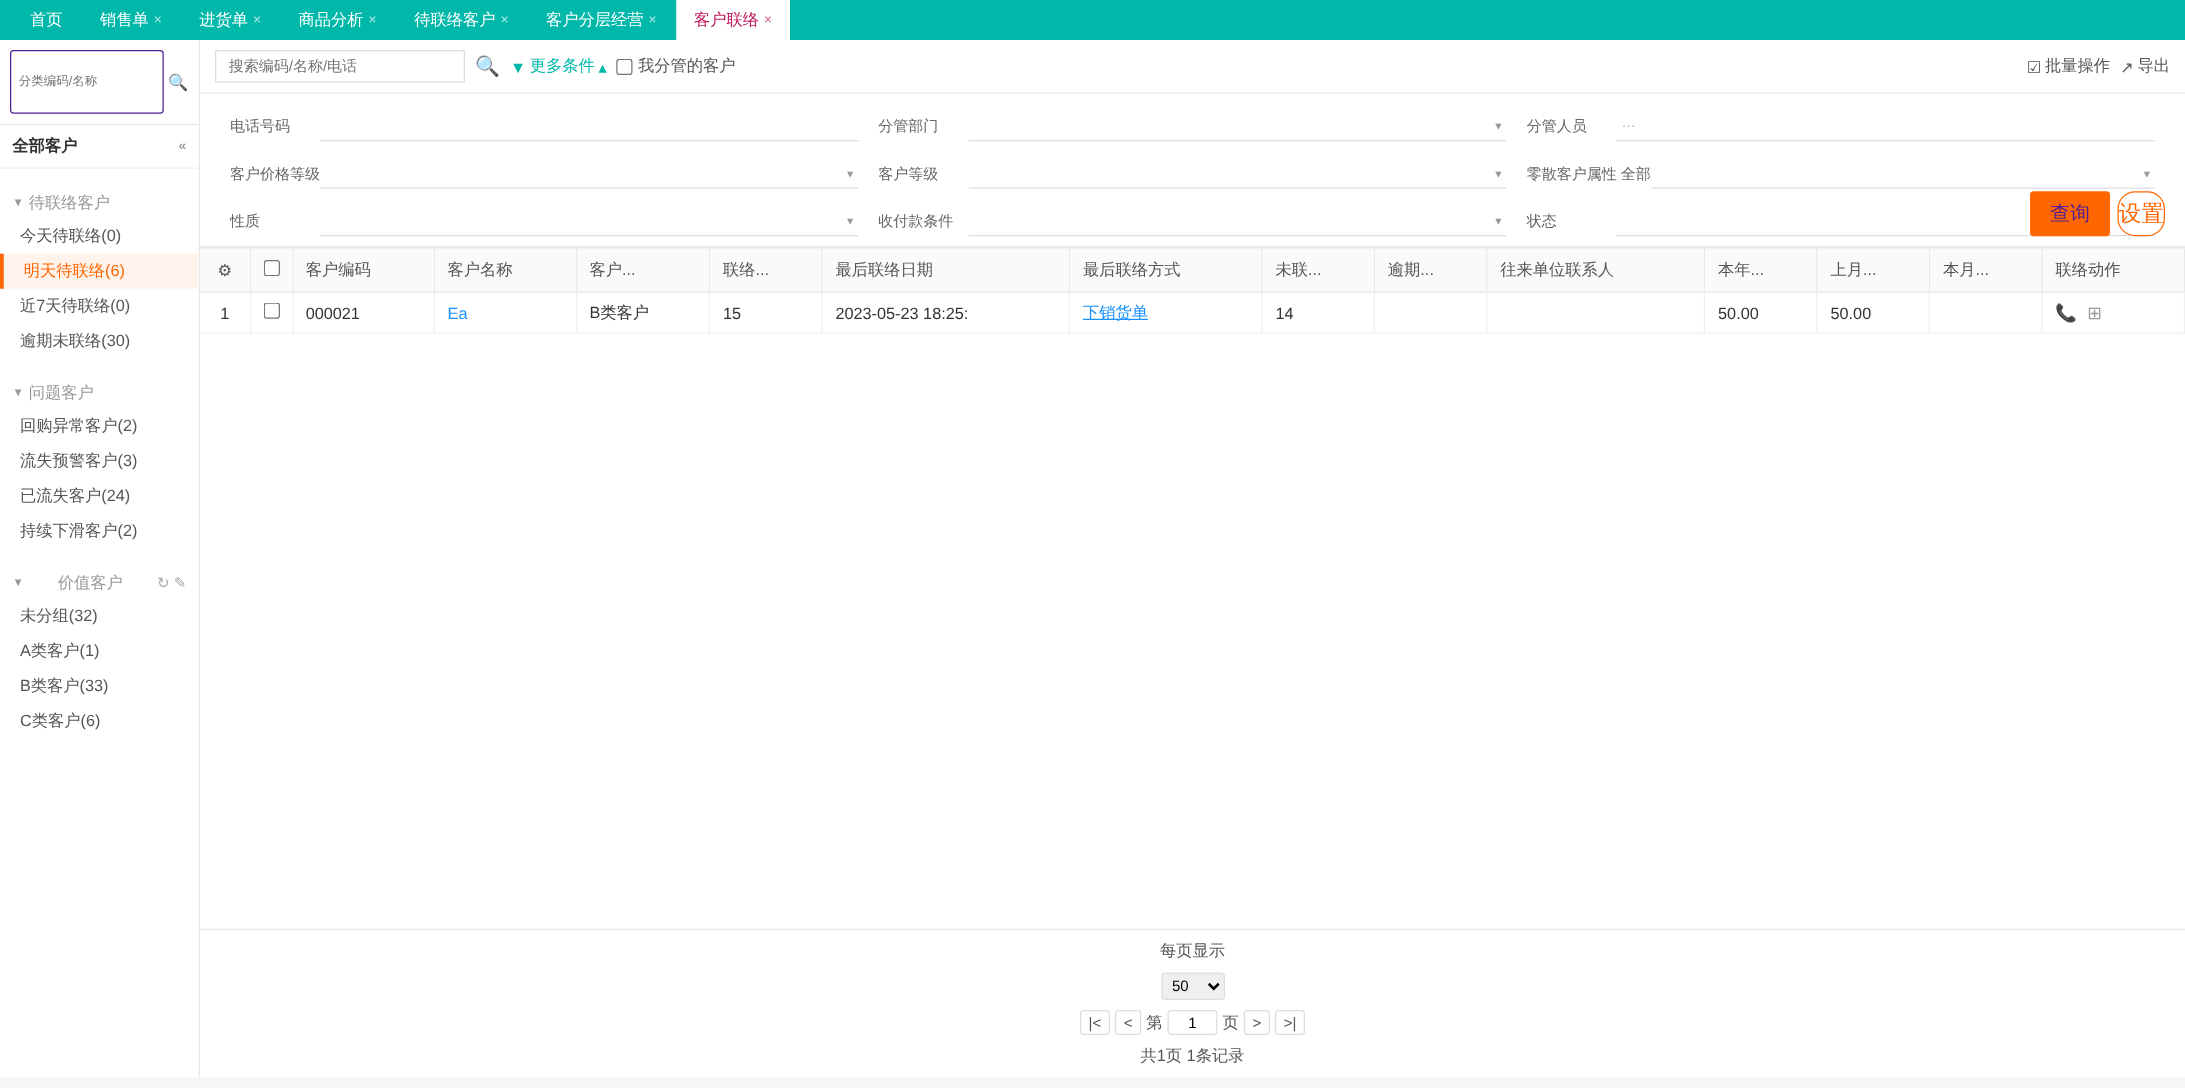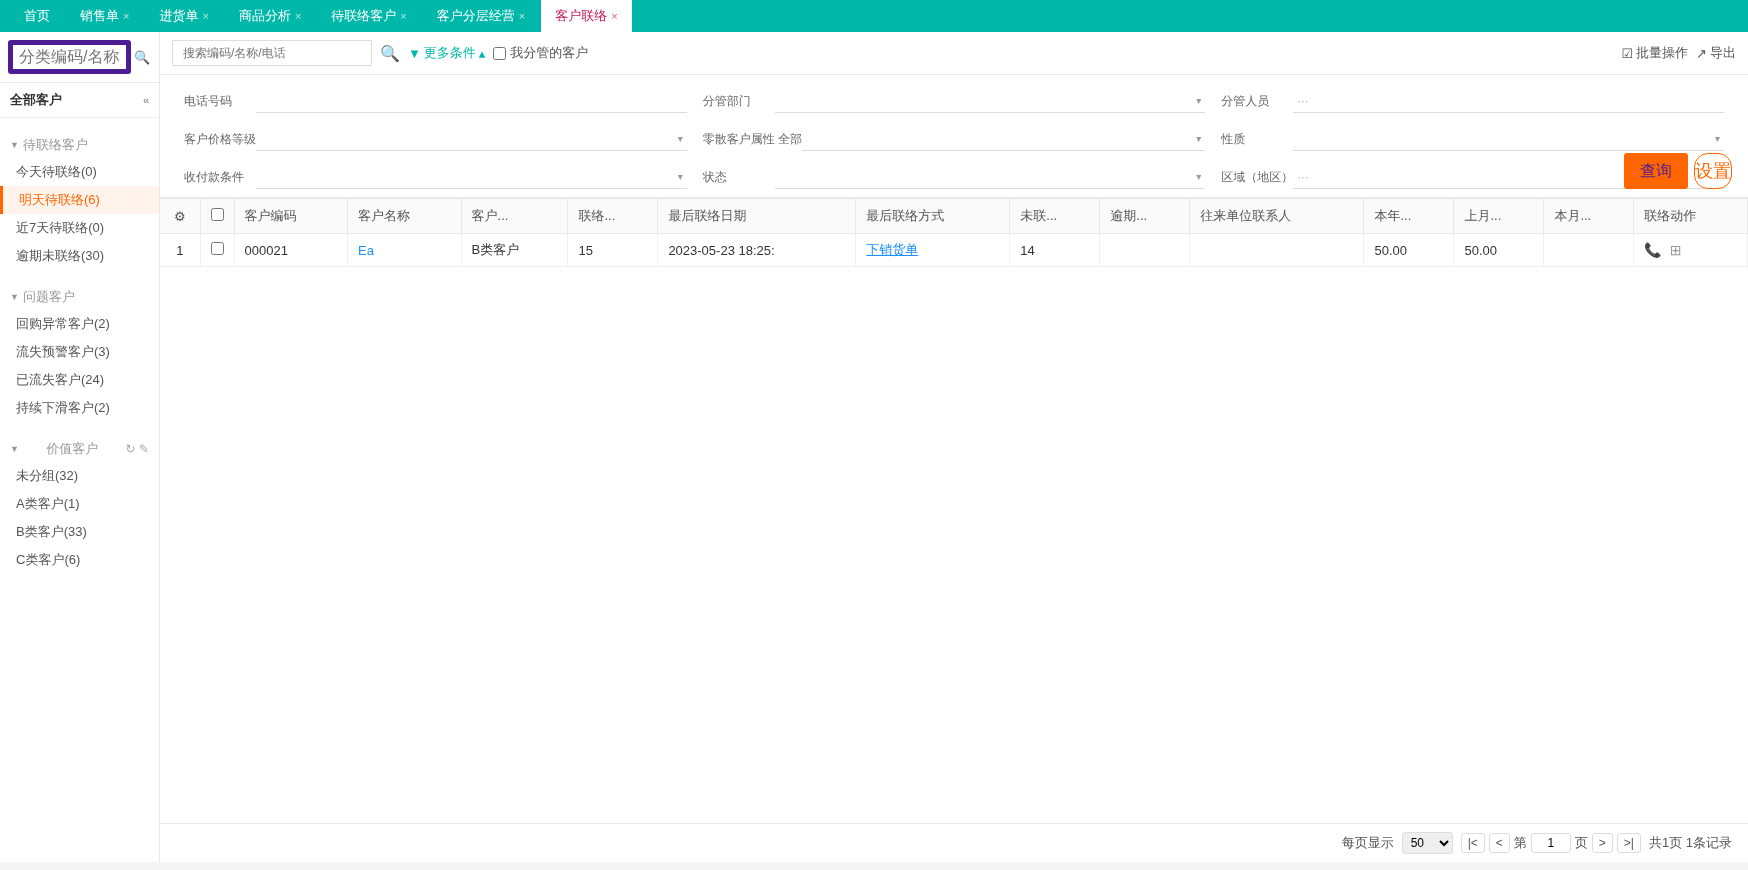--- a/index.html
+++ b/index.html
@@ -10,21 +10,21 @@
     .nav-item { color: #fff; padding: 0 14px; height: 40px; line-height: 40px; cursor: pointer; font-size: 13px; white-space: nowrap; display: flex; align-items: center; gap: 4px; }
     .nav-item.active { background: #fff; color: #be185d; border-radius: 4px 4px 0 0; }
     .nav-close { font-size: 11px; opacity: 0.7; cursor: pointer; }
 
     
     .main-layout { display: flex; height: calc(100vh - 40px); }
 
     
     .sidebar { width: 160px; background: #fff; border-right: 1px solid #e8e8e8; overflow-y: auto; flex-shrink: 0; }
     .sidebar-search { display: flex; align-items: center; padding: 8px; border-bottom: 1px solid #e8e8e8; }
-    .sidebar-search input { border: 5px solid #4c1d95; border-radius: 3px; padding: 3px 6px; width: 100%; font-size: 16px; outline: none; }
+    .sidebar-search input { border: 1px solid #4c1d95; border-radius: 3px; padding: 19px 6px; width: 100%; font-size: 10px; outline: none; }
     .sidebar-search-icon { margin-left: 4px; color: #999; cursor: pointer; }
     .sidebar-all { display: flex; align-items: center; justify-content: space-between; padding: 8px 10px; font-weight: bold; cursor: pointer; color: #333; border-bottom: 1px solid #f0f0f0; }
     .sidebar-collapse-icon { font-size: 11px; color: #999; }
     .sidebar-group-title { display: flex; align-items: center; gap: 4px; padding: 6px 10px 4px; color: #999; font-size: 12px; position: relative; margin-top: 12px; }
     .sidebar-group-title::before { content: "▼"; font-size: 9px; }
     .sidebar-item { padding: 5px 10px 5px 16px; cursor: pointer; color: #555; font-size: 12px; white-space: nowrap; overflow: hidden; text-overflow: ellipsis; }
     .sidebar-item.active { background: #fff3ec; color: #f60; border-left: 3px solid #f60; }
     .sidebar-item.highlight { background: #fff3ec; }
 
     
@@ -48,21 +48,21 @@
     thead tr { background: #fafafa; border-bottom: 1px solid #e8e8e8; }
     th { padding: 8px 10px; text-align: left; color: #555; font-weight: normal; border-right: 1px solid #e8e8e8; white-space: nowrap; position: sticky; top: 0; background: #fafafa; z-index: 1; }
     td { padding: 7px 10px; border-bottom: 1px solid #f0f0f0; border-right: 1px solid #f0f0f0; color: #333; white-space: nowrap; }
     .col-idx { width: 40px; text-align: center; }
     .col-check { width: 30px; text-align: center; }
     .link-text { color: #1890ff; cursor: pointer; text-decoration: underline; }
     .action-icons { display: flex; gap: 8px; }
     .action-icon { color: #999; cursor: pointer; font-size: 14px; }
 
     
-    .footer { background: #fff; border-top: 1px solid #e8e8e8; padding: 8px 16px; display: flex; align-items: center; justify-content: flex-end; gap: 8px; font-size: 12px; color: #555; }
+    .footer { background: #fff; border-top: 1px solid #e8e8e8; padding: 8px 16px; display: flex; align-items: center; justify-content: flex-end; gap: 8px; font-size: 12px; color: #555; flex-direction: column; }
     .footer-select { border: 1px solid #ddd; border-radius: 3px; padding: 2px 4px; font-size: 12px; }
     .page-nav { display: flex; align-items: center; gap: 4px; }
     .page-btn { border: 1px solid #ddd; background: #fff; border-radius: 3px; padding: 2px 6px; cursor: pointer; font-size: 12px; color: #555; }
     .page-btn:disabled { color: #ccc; cursor: default; }
     .page-input { border: 1px solid #ddd; border-radius: 3px; padding: 2px 6px; width: 40px; text-align: center; font-size: 12px; }
 
     .chevron { font-size: 10px; color: #999; }
     .caret-down::after { content: "▾"; }
 
     .filter-panel-wrapper { background: #fff; border-bottom: 2px solid #e8e8e8; padding: 10px 16px 4px; }
@@ -210,20 +210,27 @@
         <div class="filter-cell">
           <span class="filter-cell-label">分管人员</span>
           <div class="filter-cell-val">
             <span class="more-dots">···</span>
           </div>
 
         </div>
 
         <div class="filter-cell">
           <span class="filter-cell-label">客户价格等级</span>
+          <div class="filter-cell-val">
+            <span class="placeholder"></span>
+            <span class="chevron caret-down"></span>
+          </div>
+        </div>
+        <div class="filter-cell">
+          <span class="filter-cell-label">客户等级</span>
           <div class="filter-cell-val">
             <span class="placeholder"></span>
             <span class="chevron caret-down"></span>
           </div>
         </div>
         <div class="filter-cell">
           <span class="filter-cell-label">零散客户属性 全部</span>
           <div class="filter-cell-val">
             <span class="placeholder"></span>
             <span class="chevron caret-down"></span>

